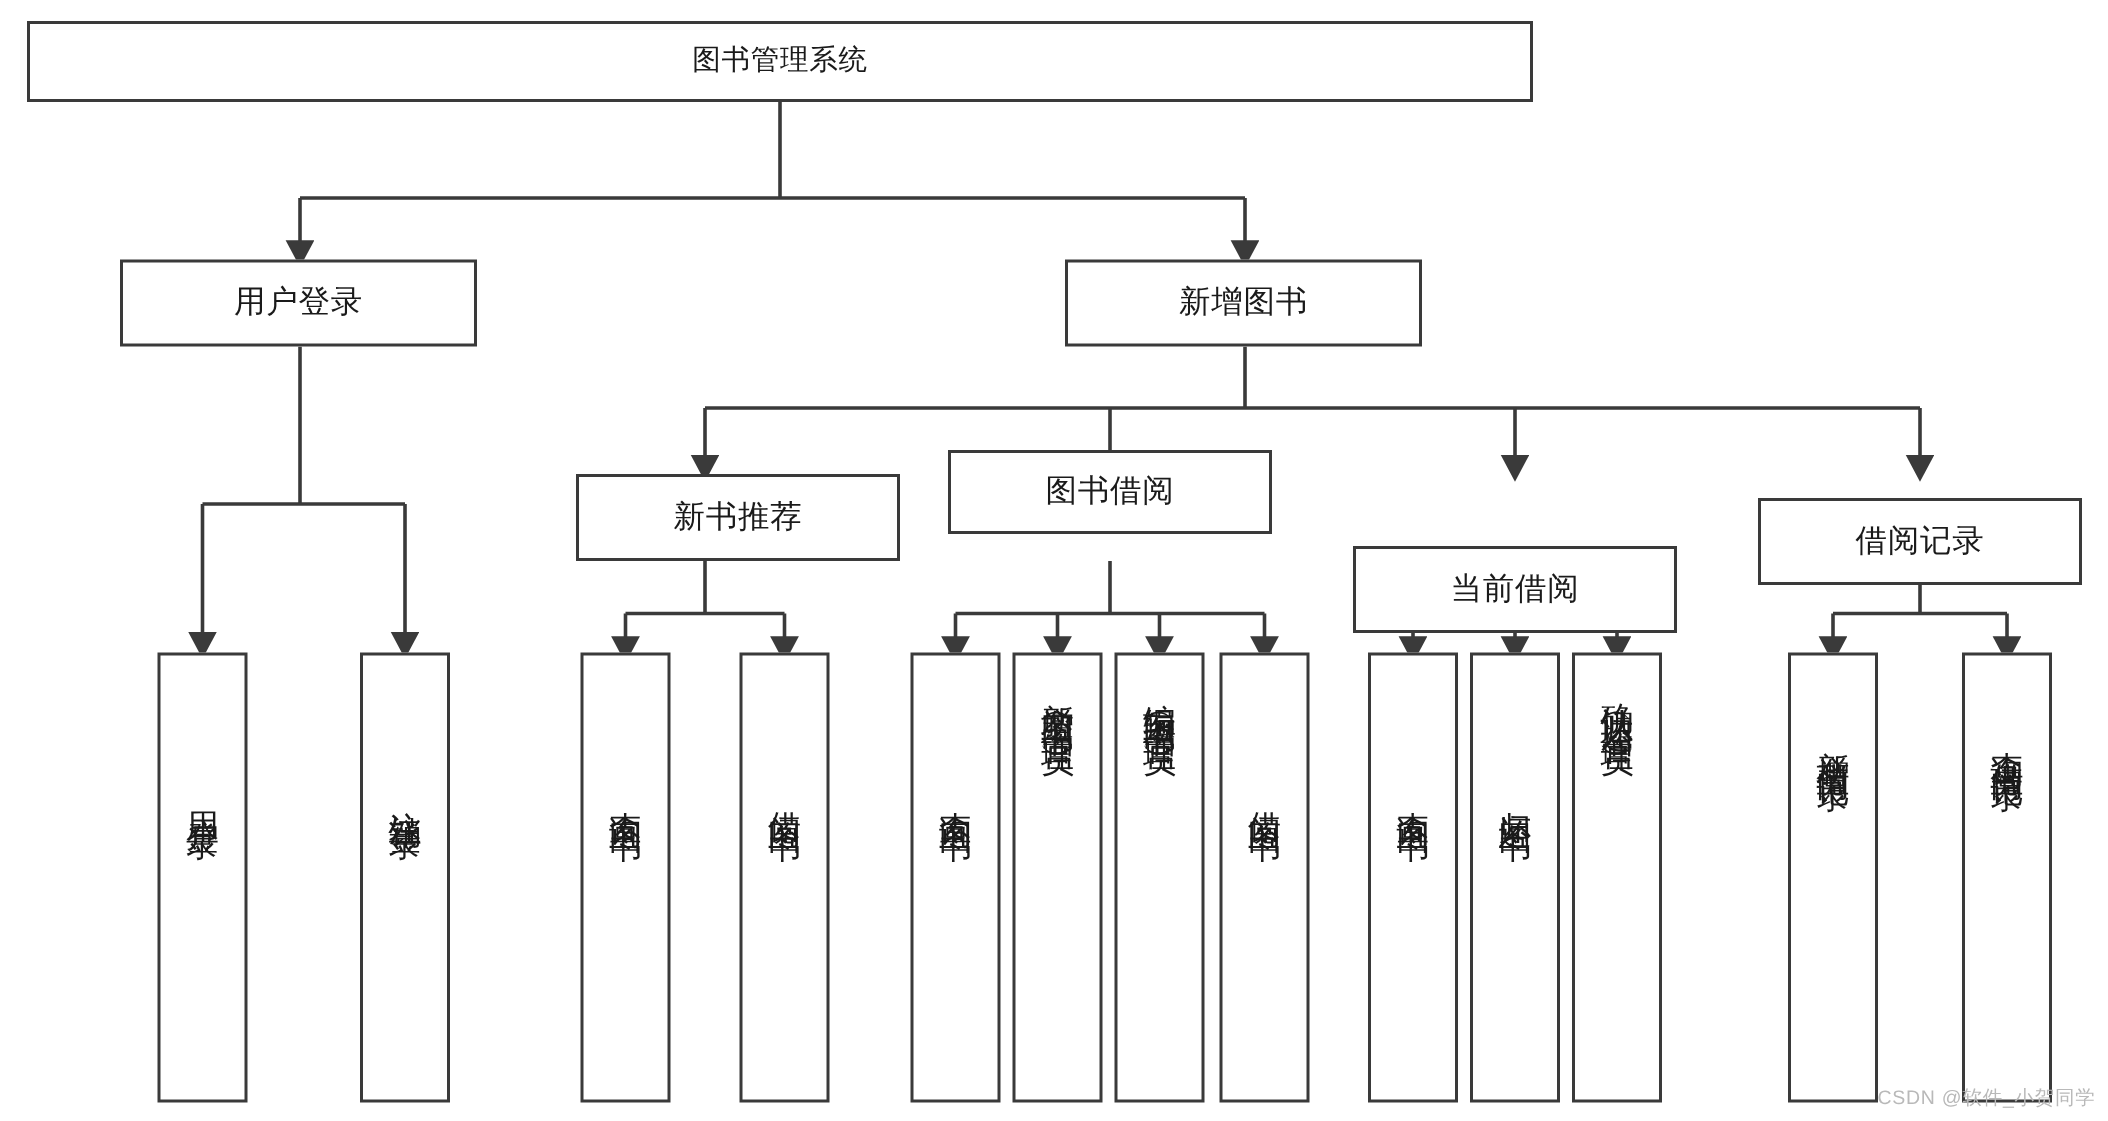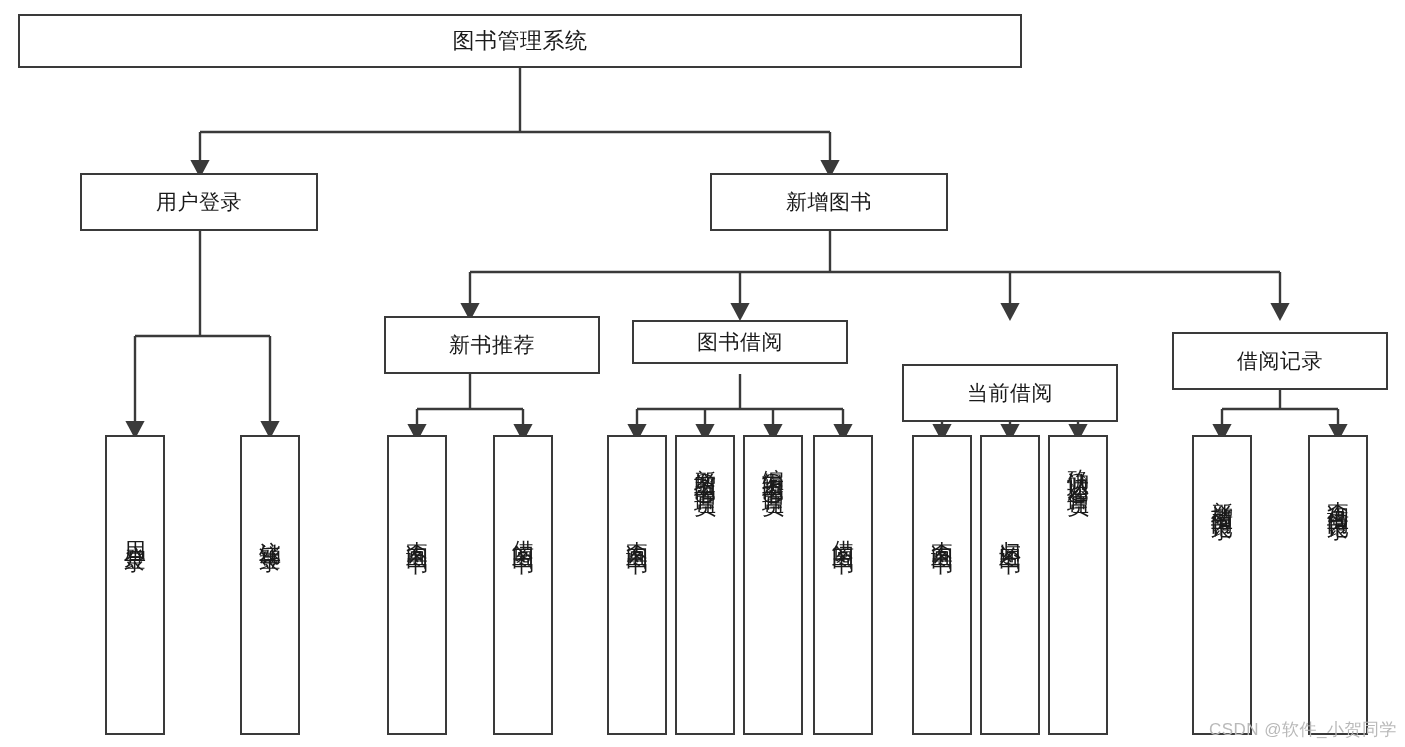--- a/index.html
+++ b/index.html
@@ -42,21 +42,21 @@
     display: block;
     text-align: center;
     line-height: 1.12;
     letter-spacing: 0.5px;
   }
   
   .node.horiz .lbl {
     font-size: 21px;
     writing-mode: horizontal-tb;
   }
-  .node.root .lbl { font-size: 22px; }
+  .node.root .lbl { font-size: 19px; }
   
   .node.vert {
     align-items: flex-start;
     justify-content: center;
     padding-top: 86px;
   }
   .node.vert.tall { padding-top: 14px; }
   .node.vert.mid  { padding-top: 46px; }
   .node.vert .lbl {
     writing-mode: vertical-rl;
@@ -64,21 +64,21 @@
     font-size: 22px;
     line-height: 1;
     letter-spacing: 4px;
     white-space: nowrap;
   }
   
   #watermark {
     position: absolute;
     right: 8px;
     bottom: 6px;
-    font-size: 17px;
+    font-size: 13px;
     color: #b9b9b9;
     letter-spacing: 0.5px;
     white-space: nowrap;
     user-select: none;
   }
 </style>
 </head>
 <body>
 
 <div id="canvas">
@@ -142,21 +142,21 @@
   </div>
 
   <div class="node horiz" style="left:710px; top:173px; width:238px; height:58px;">
     <span class="lbl">新增图书</span>
   </div>
 
   <div class="node horiz" style="left:384px; top:316px; width:216px; height:58px;justify-content:center;">
     <span class="lbl">新书推荐</span>
   </div>
 
-  <div class="node horiz" style="left:632px; top:320px; width:216px; height:44px;">
+  <div class="node horiz" style="left:632px; top:300px; width:216px; height:56px;">
     <span class="lbl">图书借阅</span>
   </div>
 
   <div class="node horiz" style="left:902px; top:316px; width:216px; height:58px;margin-top:48px;">
     <span class="lbl">当前借阅</span>
   </div>
 
   <div class="node horiz" style="left:1172px; top:316px; width:216px; height:58px;margin-top:16px;">
     <span class="lbl">借阅记录</span>
   </div>

